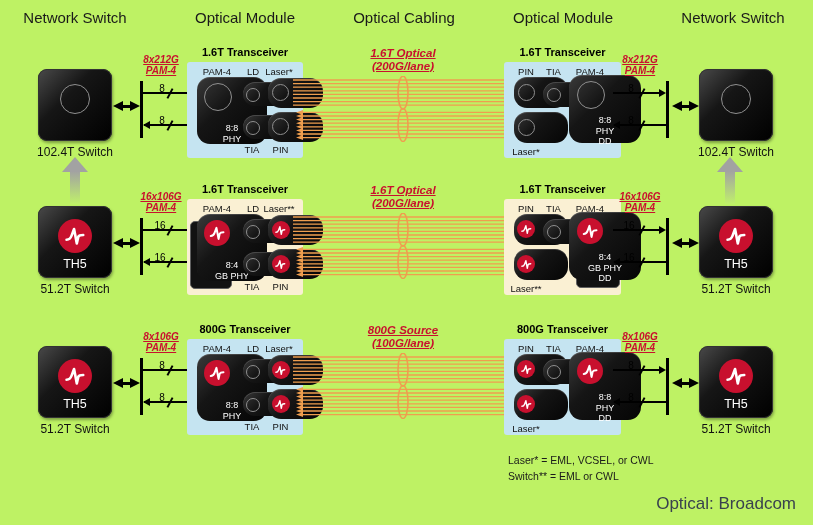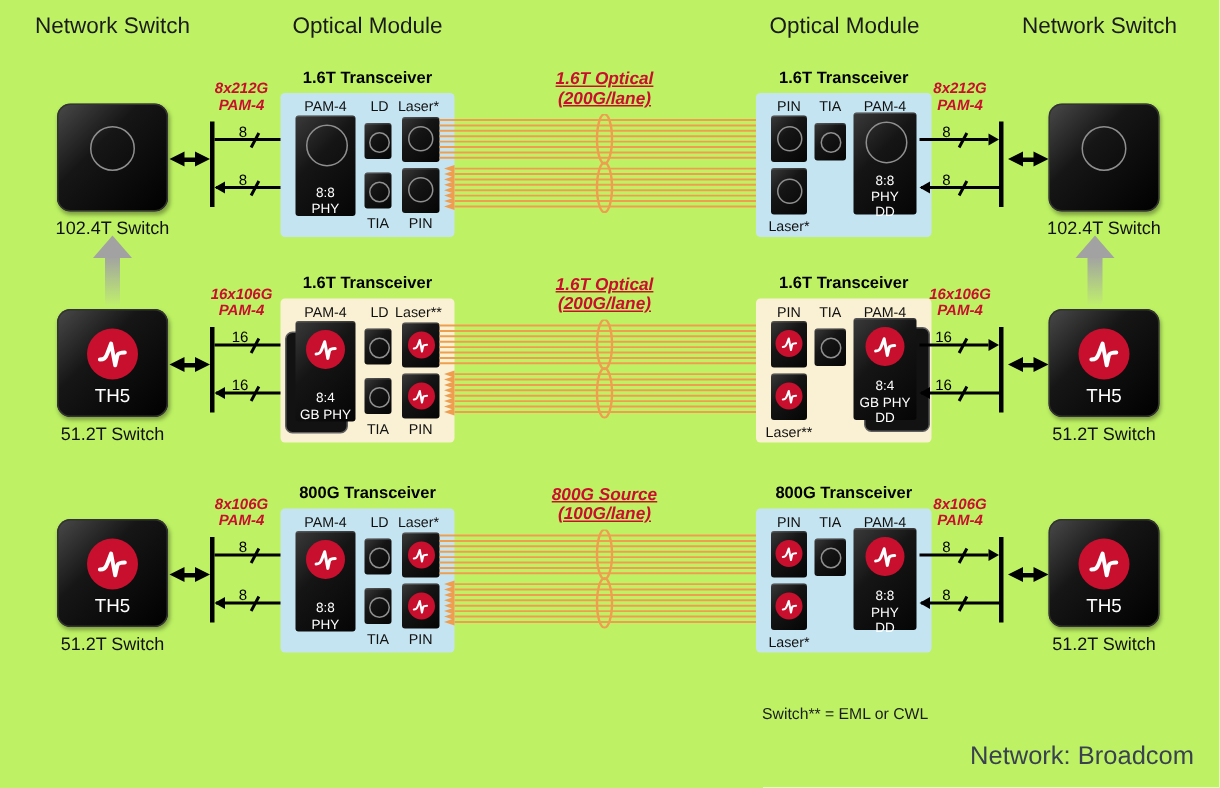--- a/index.html
+++ b/index.html
@@ -25,28 +25,28 @@
   .dtri-r{position:absolute;width:0;height:0;border-top:5px solid transparent;border-bottom:5px solid transparent;border-left:10px solid #000;top:39px;}
   .dshaft{position:absolute;height:3px;background:#000;top:42.5px;width:11px;}
   .slash{position:absolute;width:2px;height:11px;background:#000;transform:rotate(28deg);}
   .lane{position:absolute;width:20px;text-align:center;font-size:10px;color:#000;}
   
   .mod{position:absolute;top:0;height:96px;border-radius:3px;}
   .theme-blue .mod{background:#c5e4f1;}
   .theme-cream .mod{background:#faf0d3;}
   .mtitle{position:absolute;top:-16px;text-align:center;font-weight:bold;font-size:11px;color:#000;white-space:nowrap;}
   .lbl{position:absolute;font-size:9.5px;color:#111;text-align:center;white-space:nowrap;}
-  .box{position:absolute;border-radius:2px;background:linear-gradient(135deg,#3a3a3a 0%,#151515 40%,#050505 100%);
-       box-shadow:inset 0 1px 0 rgba(255,255,255,.15);}
+  .box{position:absolute;border-radius:13px;background:linear-gradient(135deg,#3a3a3a 0%,#151515 40%,#050505 100%);
+       box-shadow:inset 0 1px 0 rgba(255,255,255,.15);padding-left:30px;}
   .shadowbox{position:absolute;border-radius:5px;background:#121212;border:1px solid #606060;}
   .phy{position:absolute;left:0;right:0;text-align:center;color:#fff;font-size:9px;line-height:10.5px;}
   .phy span{display:block;}
   
   .redlbl{position:absolute;color:#c8102e;font-style:italic;font-weight:bold;font-size:10px;line-height:11px;text-align:center;}
-  .redlbl span{display:block;}
+  .redlbl span{display:block;text-decoration:underline;}
   .cablelbl{position:absolute;color:#c8102e;font-style:italic;font-weight:bold;font-size:11.5px;line-height:13px;text-align:center;}
   .cablelbl span{display:block;text-decoration:underline;}
   
   .fibers{position:absolute;left:291px;top:14px;}
   
   .uphead{position:absolute;width:0;height:0;border-left:13px solid transparent;border-right:13px solid transparent;border-bottom:15px solid #a2a2a2;top:157px;}
   .upshaft{position:absolute;width:10px;height:33px;top:171px;background:linear-gradient(#a2a2a2,rgba(220,220,220,.05));}
   .note{position:absolute;left:508px;font-size:10.5px;color:#1a1a1a;white-space:nowrap;}
   .source{position:absolute;left:598px;top:494px;width:198px;text-align:right;font-size:17px;color:#39424e;}
 </style>
@@ -62,20 +62,21 @@
       <ellipse cx="112" cy="16.6" rx="5" ry="16.5" fill="none" stroke-width="1.6"></ellipse>
       <ellipse cx="112" cy="49" rx="5" ry="16.5" fill="none" stroke-width="1.6"></ellipse>
     </g>
   </defs>
 </svg>
 
 <div id="stage">
 
   <div class="hdr" style="left:75px">Network Switch</div>
   <div class="hdr" style="left:245px">Optical Module</div>
+  <div class="hdr" style="left:404px">Optical Cabling</div>
   <div class="hdr" style="left:563px">Optical Module</div>
   <div class="hdr" style="left:733px">Network Switch</div>
 
   <div class="row theme-blue" style="top:62px">
     <div class="sw" style="left:38px">
       <div class="ring" style="left:22px;top:15px;width:28px;height:28px"></div>
     </div>
     <div class="cap" style="left:25px">102.4T Switch</div>
 
     <div class="dtri-l" style="left:113px"></div>
@@ -455,16 +456,17 @@
       <div class="bcm" style="left:20px;top:13px;width:34px;height:34px">
         <svg class="pw" viewBox="0 0 20 20">
             <use href="#bcmp"></use>
           </svg>
       </div>
       <div class="swname">TH5</div>
     </div>
     <div class="cap" style="left:686px">51.2T Switch</div>
   </div>
 
+  <div class="note" style="top:454px">Laser* = EML, VCSEL, or CWL</div>
   <div class="note" style="top:470px">Switch** = EML or CWL</div>
-  <div class="source">Network: Broadcom</div>
+  <div class="source">Optical: Broadcom</div>
 
 </div>
 
 </body></html>

